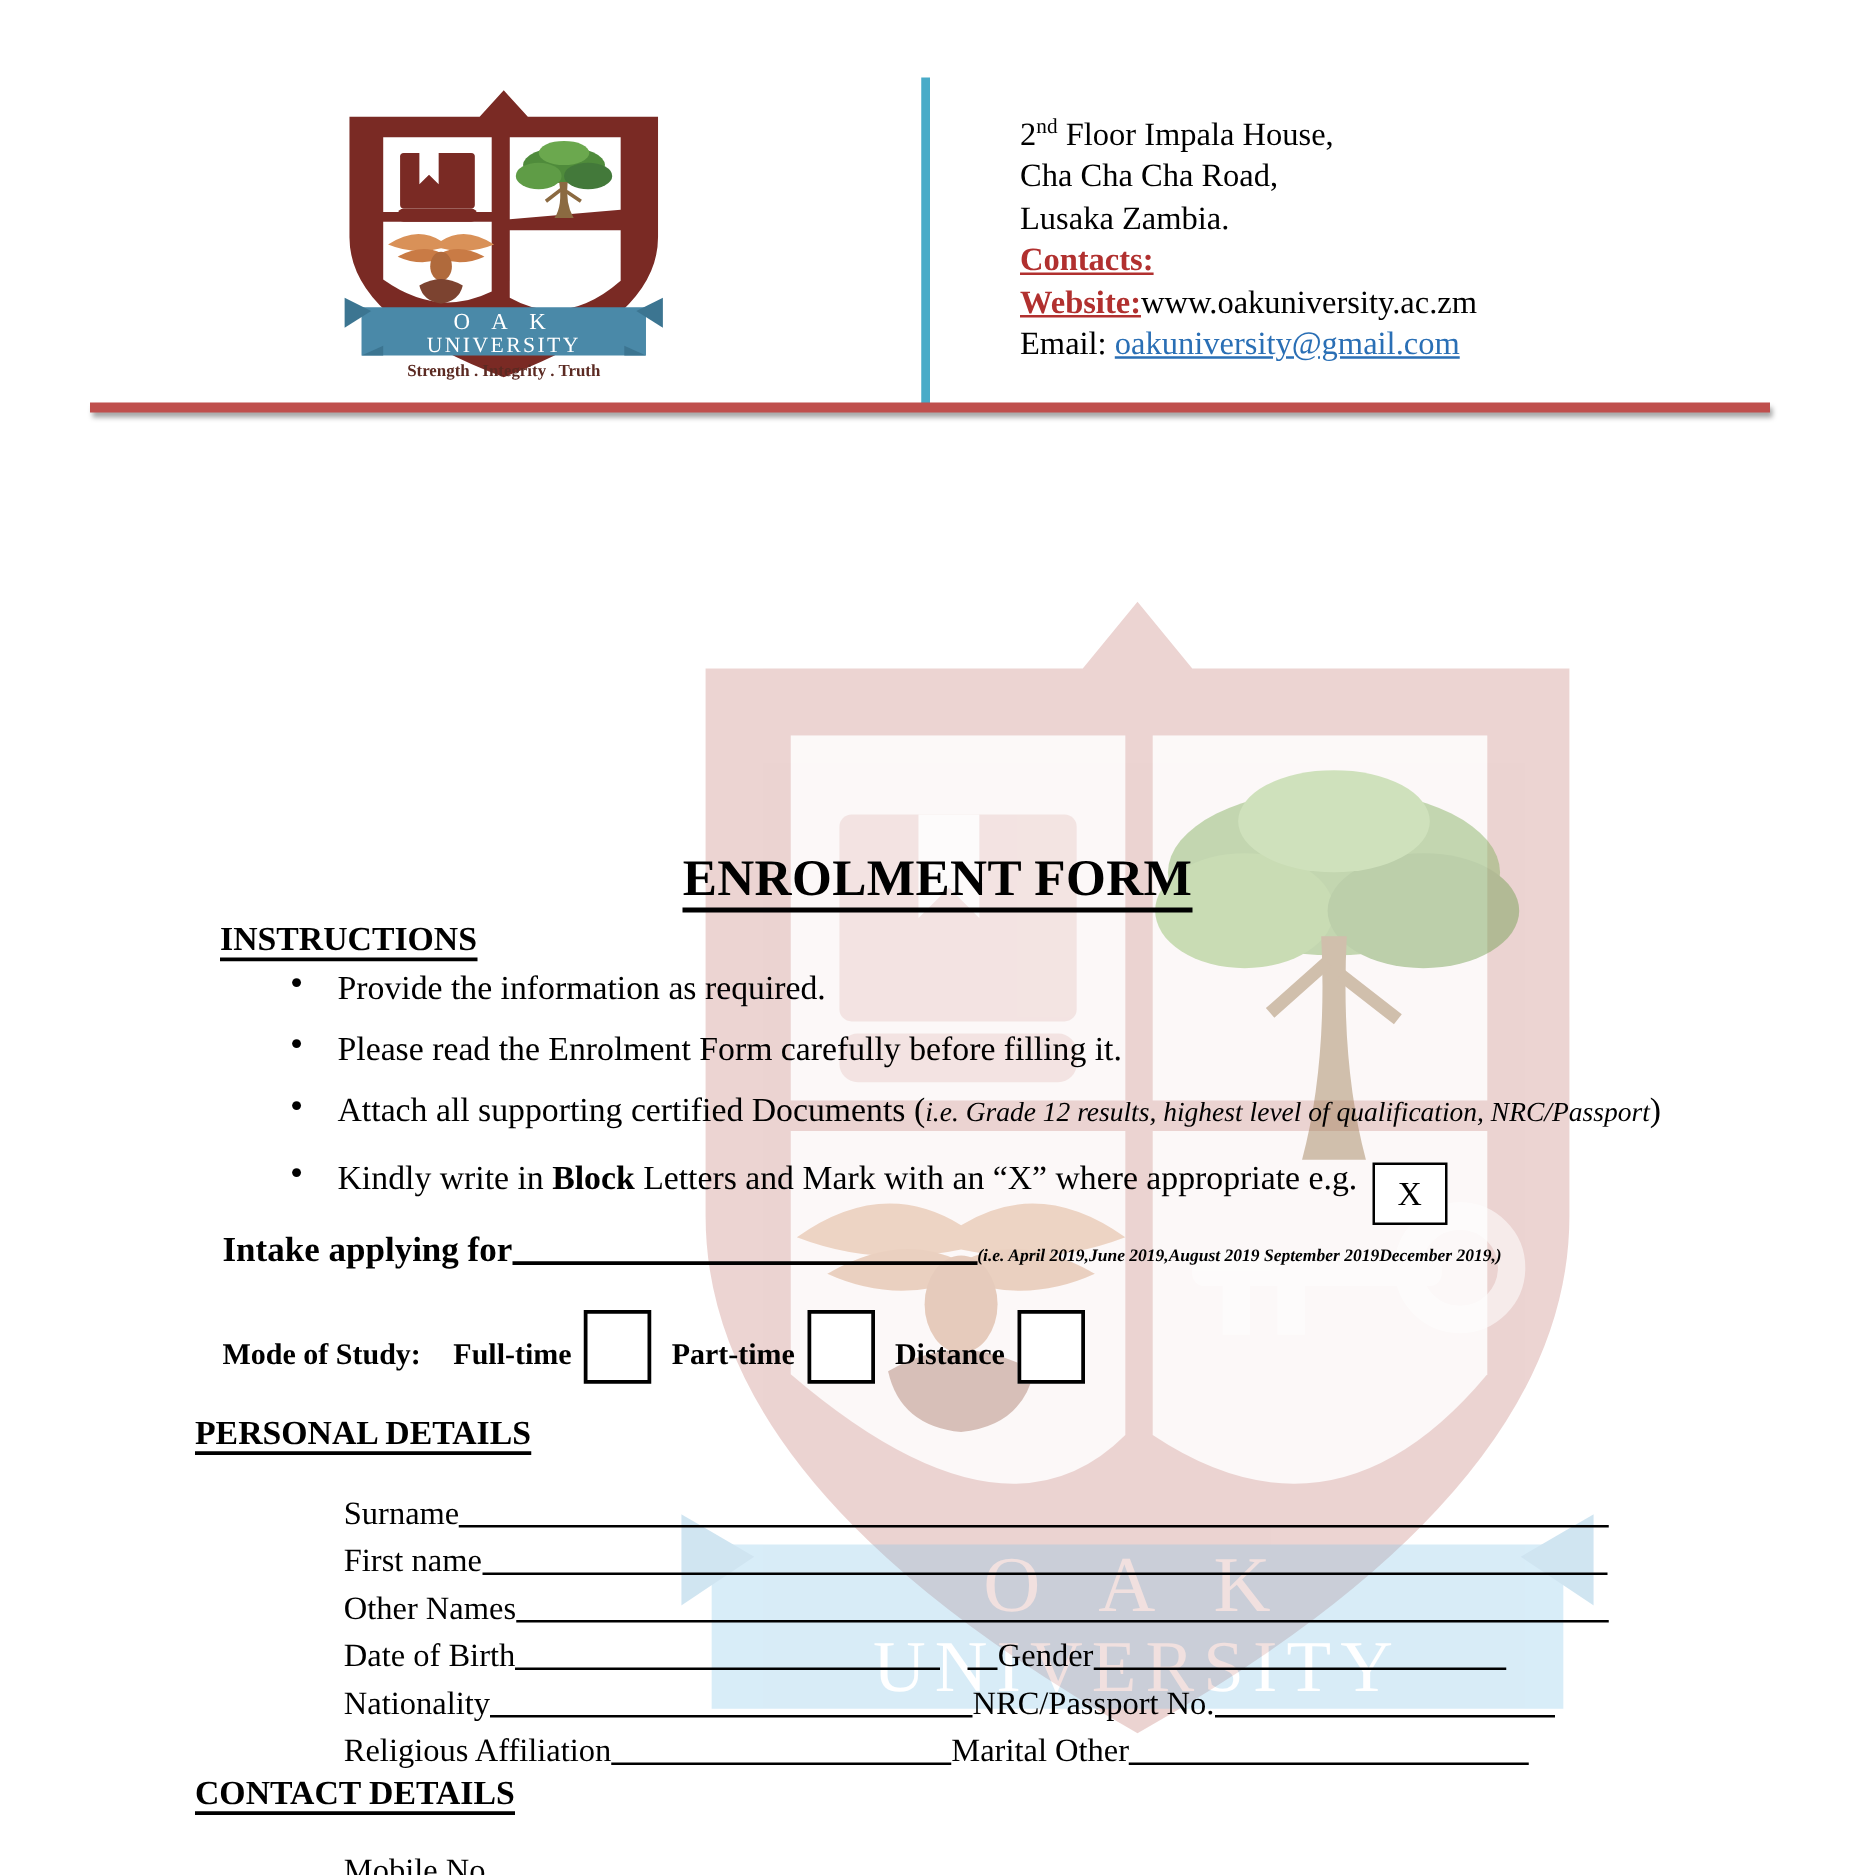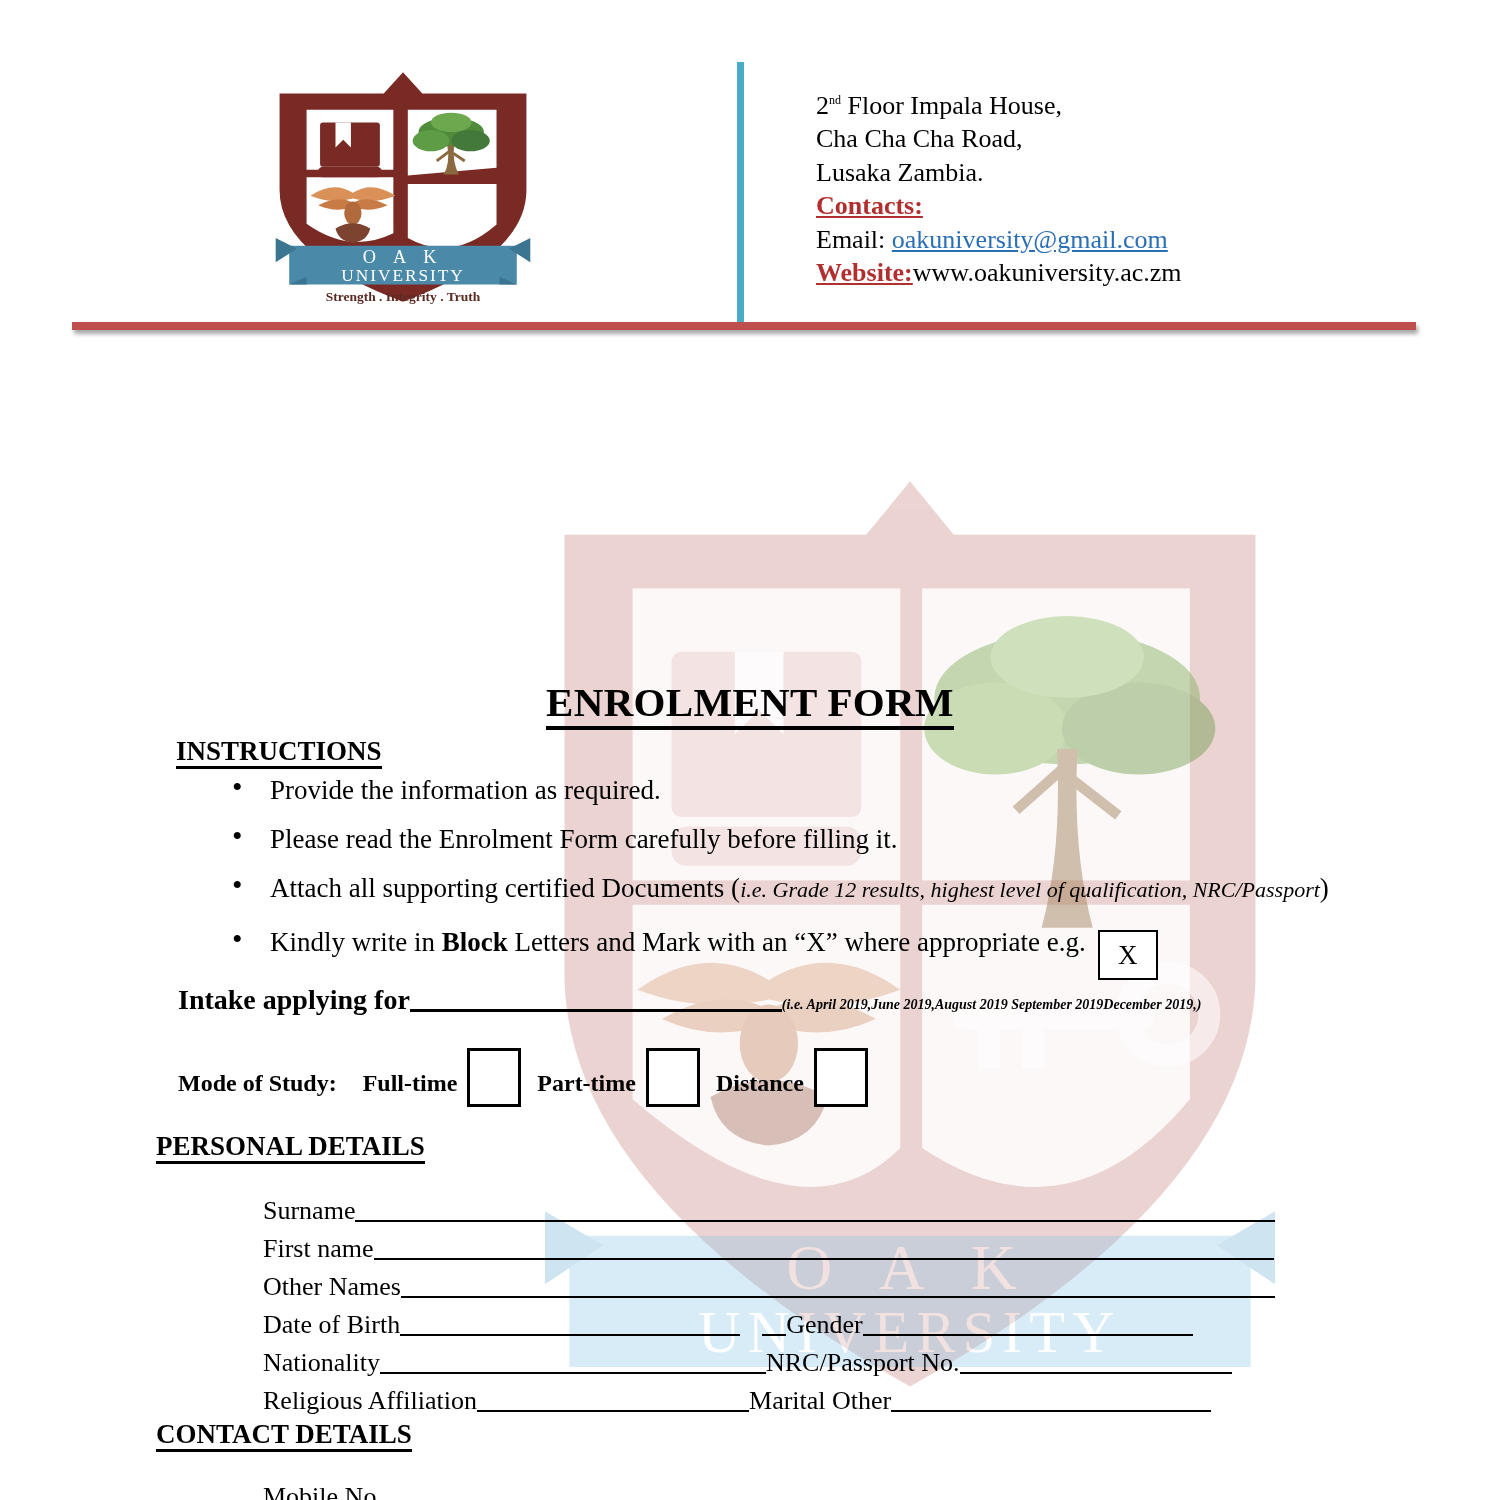--- a/index.html
+++ b/index.html
@@ -25,21 +25,21 @@
   .vdivider{
     position:absolute;left:737px;top:62px;width:7px;height:263px;
     background:#49abc8;z-index:4;
   }
   .contact{
     position:absolute;left:816px;top:84px;width:460px;
     font-size:26px;line-height:33.5px;
   }
   .contact .lbl-red{color:#b1302f;font-weight:bold;text-decoration:underline;}
   .contact a.mail{color:#2a6fb5;text-decoration:underline;}
-  .sup{font-size:12px;vertical-align:super;}
+  .sup{font-size:17px;vertical-align:super;}
 
   .hrule{
     position:absolute;left:72px;top:322px;width:1344px;height:8px;
     background:#bf4f4d;box-shadow:2px 4px 4px rgba(0,0,0,0.35);z-index:4;
   }
 
   
   .content{position:relative;z-index:2;}
   .form-title{
     position:absolute;left:0;top:428px;width:1500px;text-align:center;
@@ -83,21 +83,21 @@
     position:absolute;left:178px;top:798px;font-size:24px;font-weight:bold;
     white-space:nowrap;
   }
   .cbox{
     display:inline-block;width:48px;height:53px;border:3px solid #000;
     background:#fff;vertical-align:-16px;margin:0 10px;
   }
 
   
   .fields{position:absolute;left:263px;width:1000px;font-size:26px;}
-  .frow{position:relative;height:38px;white-space:nowrap;}
+  .frow{position:relative;height:38px;white-space:nowrap;margin-left:12px;}
   .fill{
     display:inline-block;border-bottom:2px solid #000;height:24px;
     vertical-align:-3px;
   }
   .gap{display:inline-block;width:22px;}
 </style>
 </head>
 <body>
 
 <div class="page">
@@ -206,22 +206,22 @@
       </svg>
     </div>
 
     <div class="vdivider"></div>
 
     <div class="contact">
       <div><span>2</span><span class="sup">nd</span><span> Floor Impala House,</span></div>
       <div>Cha Cha Cha  Road,</div>
       <div>Lusaka Zambia.</div>
       <div><span class="lbl-red">Contacts:</span></div>
+      <div><span class="lbl-red">Website:</span><span>www.oakuniversity.ac.zm</span></div>
       <div><span>Email: </span><a class="mail" href="#">oakuniversity@gmail.com</a></div>
-      <div><span class="lbl-red">Website:</span><span>www.oakuniversity.ac.zm</span></div>
     </div>
 
     <div class="hrule"></div>
   </div>
 
   <div class="content">
 
     <div class="form-title"><span>ENROLMENT FORM</span></div>
 
     <div class="sec-head" style="left:176px;top:486px;"><span>INSTRUCTIONS</span></div>

